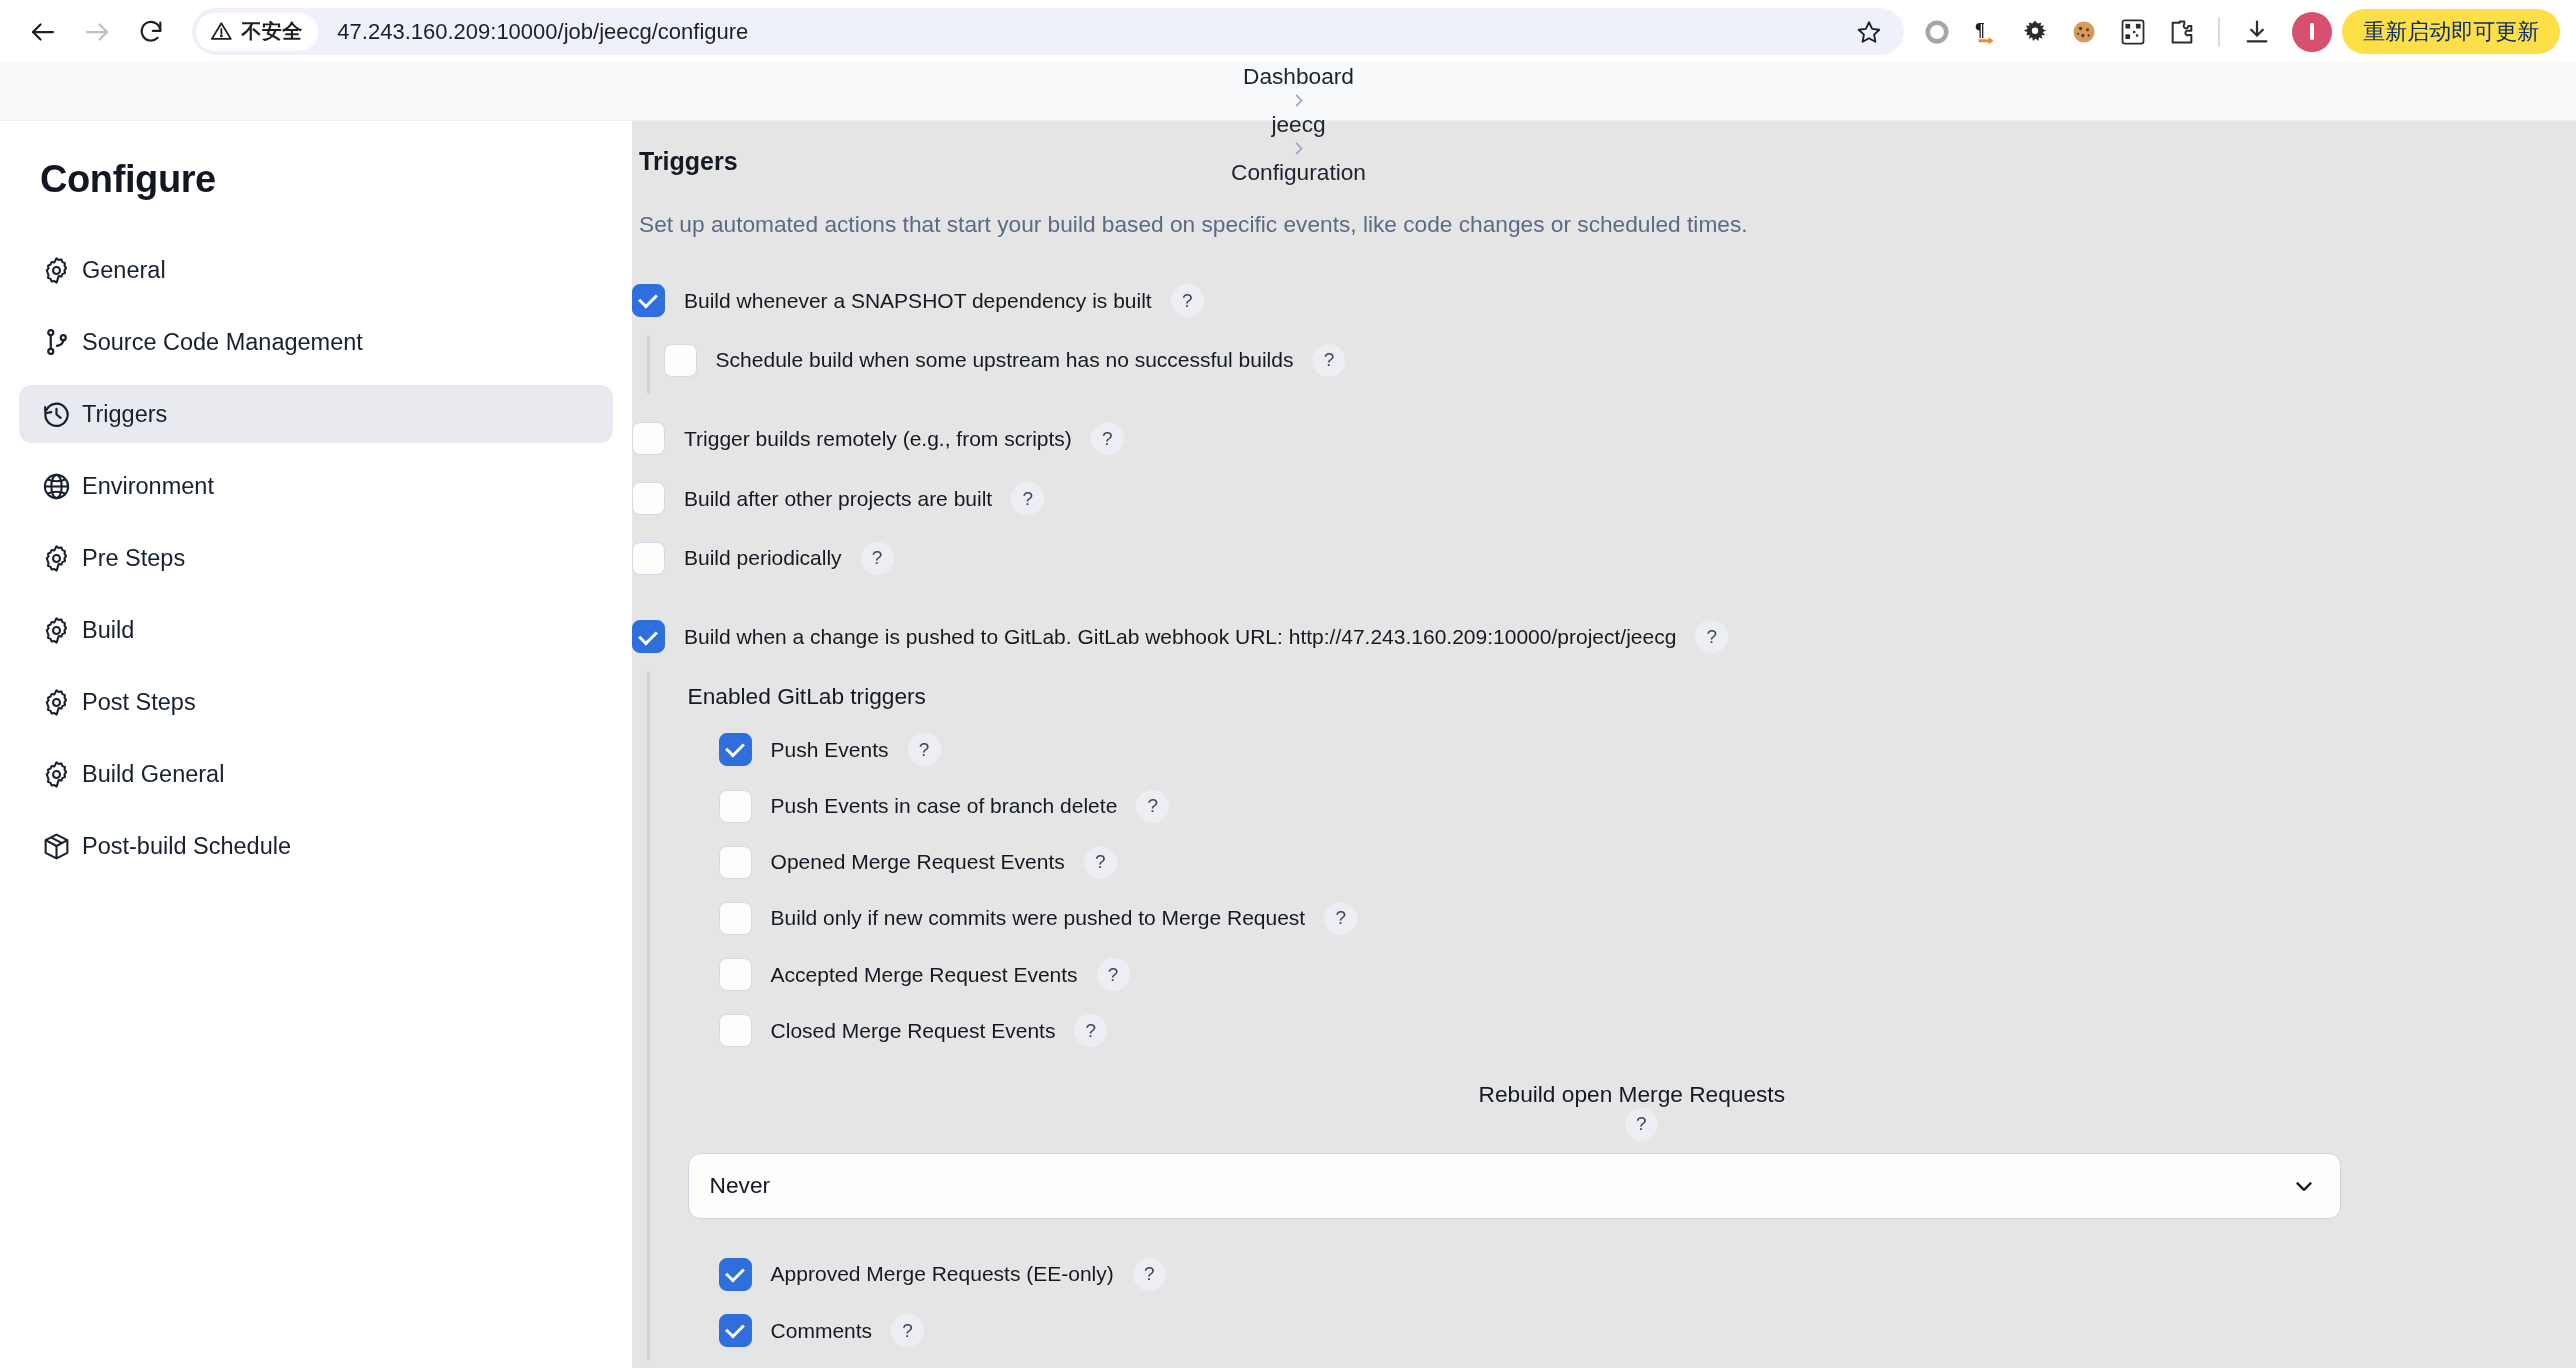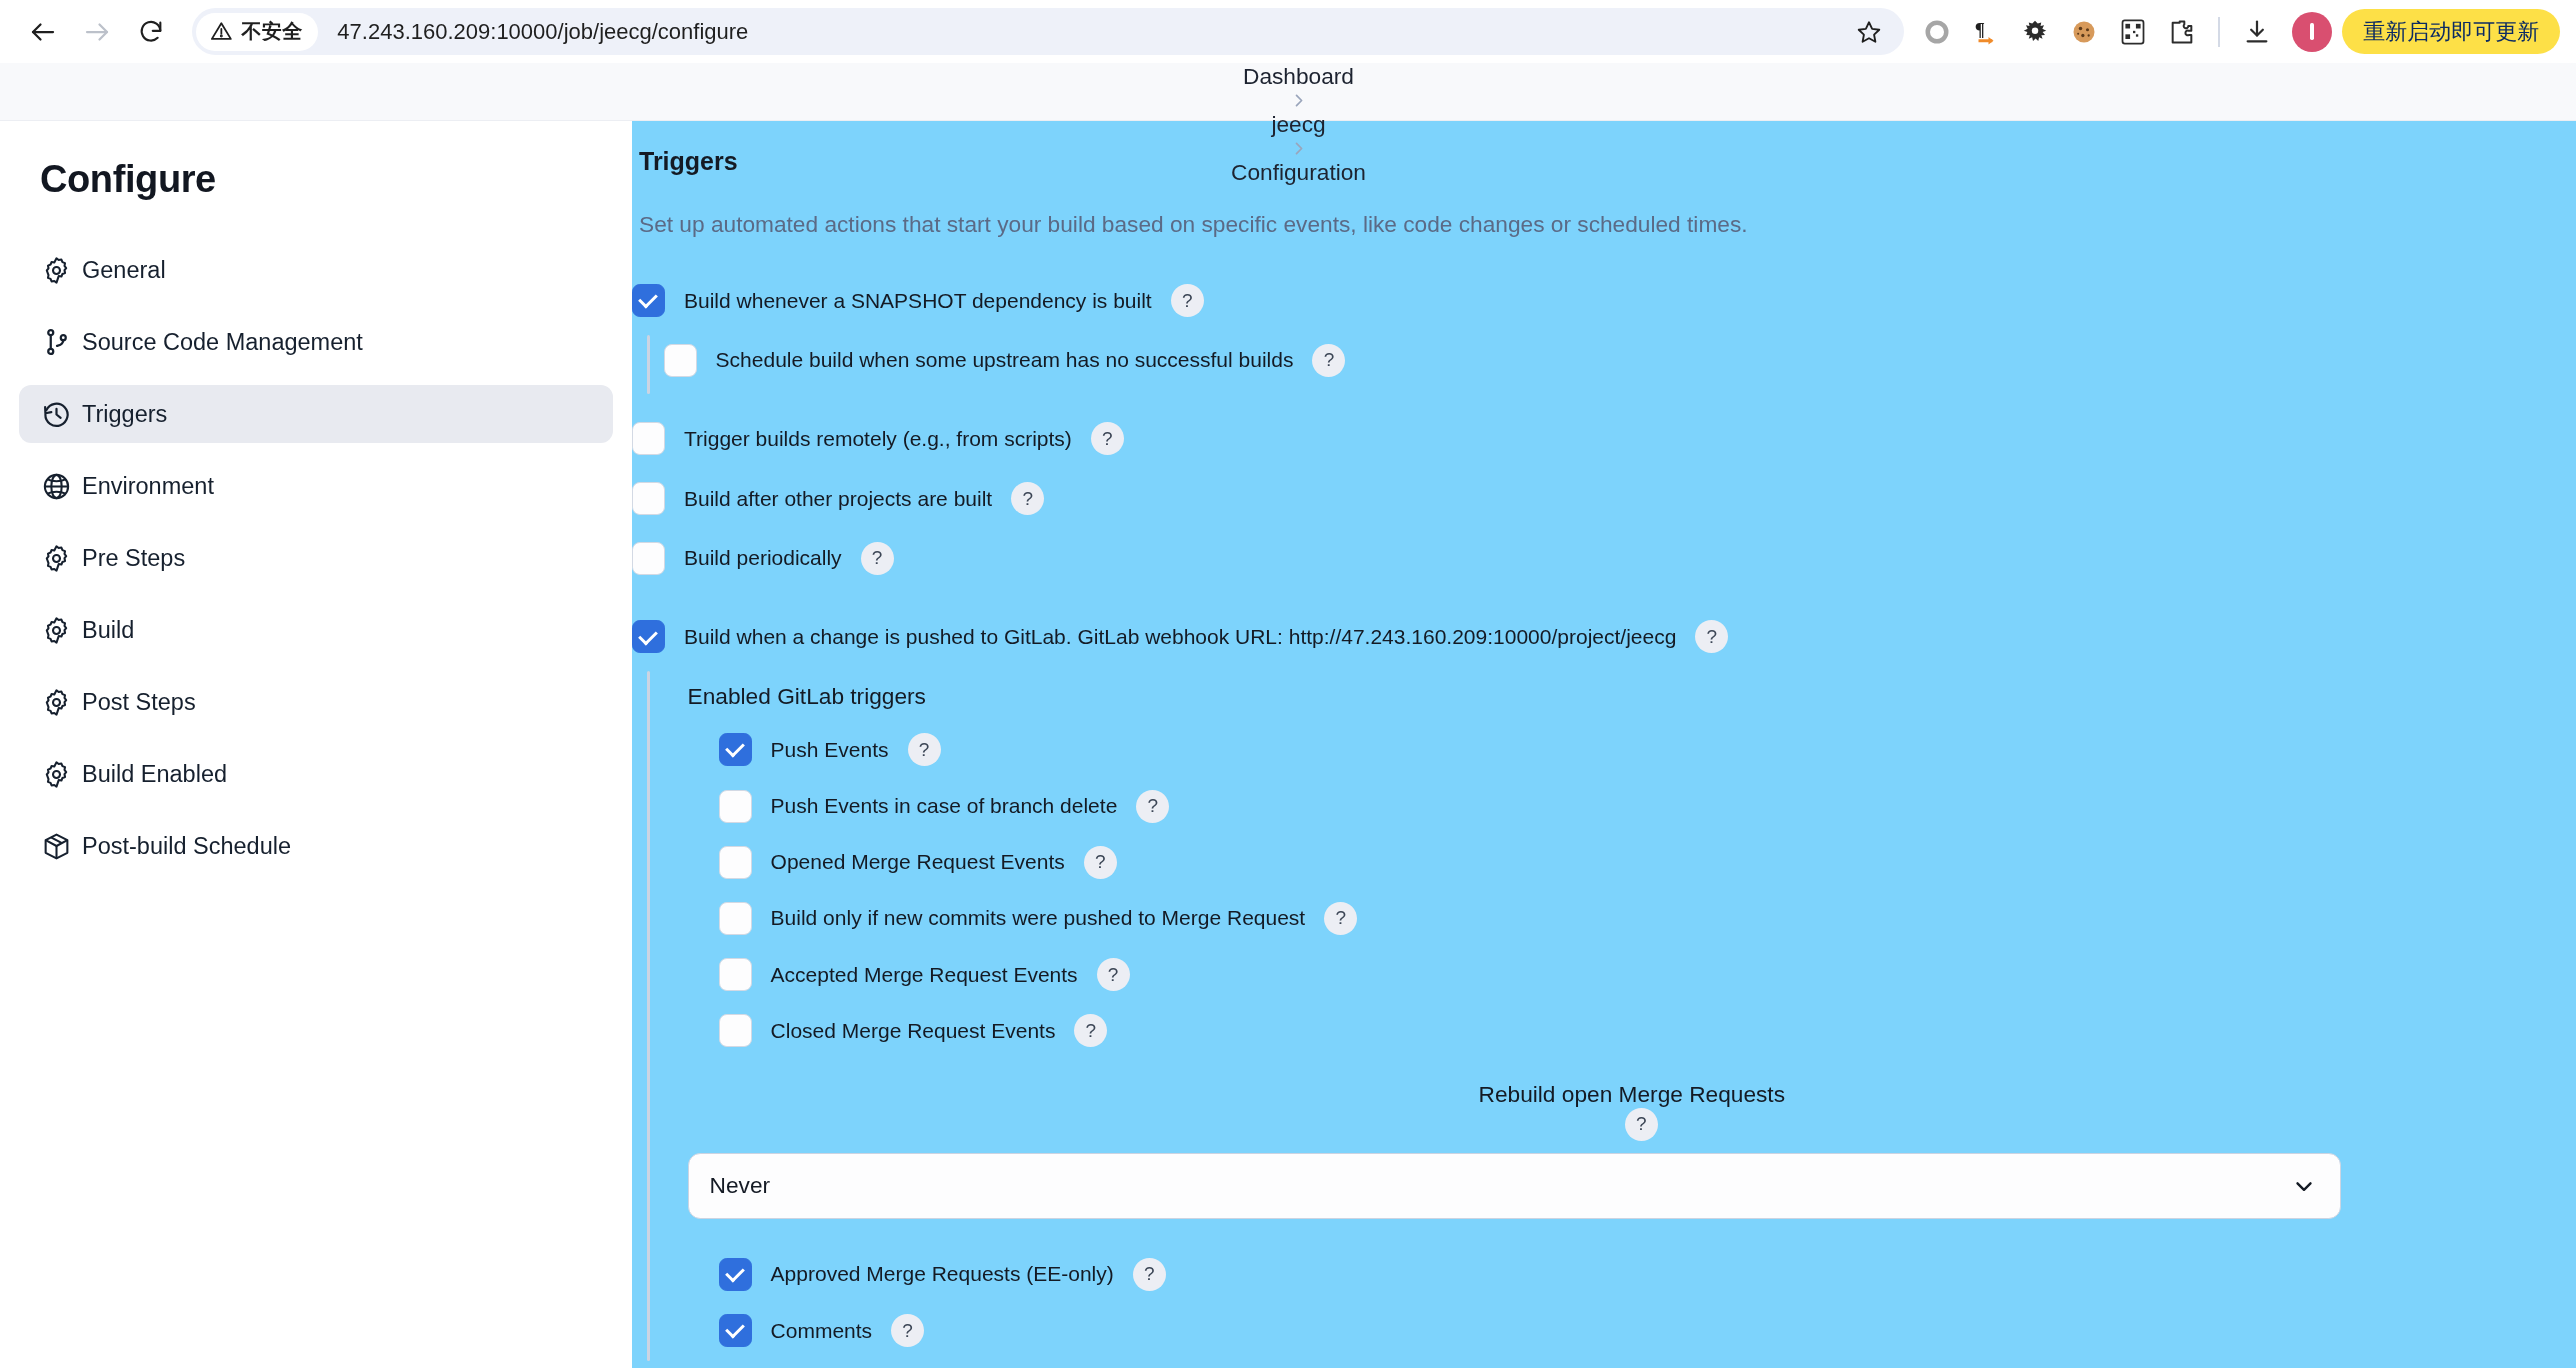--- a/index.html
+++ b/index.html
@@ -120,21 +120,21 @@
     margin: 0 21px;
     color: #9aa5bb;
     font-size: 22px;
     display: flex; align-items: center;
   }
 
   
   .page {
     display: flex;
     height: calc(1368px - 63px - 58px);
-    background: #7dd3fc;
+    background: #e5e5e5;
   }
 
   
   .sidebar {
     width: 632px;
     flex: 0 0 632px;
     padding-top: 37px;
     background: #ffffff;
   }
   .side-title {
@@ -464,21 +464,21 @@
       <span class="lbl">Post Steps</span>
     </div>
 
     <div class="side-item">
       <span class="ico">
         <svg width="31" height="31" viewBox="0 0 24 24" fill="none" stroke="#16202e" stroke-width="1.6" stroke-linejoin="round">
             <path d="M12 2.6l1.7 1.3 2.1-.4.8 2 2 .8-.4 2.1 1.3 1.7-1.3 1.7.4 2.1-2 .8-.8 2-2.1-.4L12 21.4l-1.7-1.3-2.1.4-.8-2-2-.8.4-2.1L4.5 12l1.3-1.7-.4-2.1 2-.8.8-2 2.1.4z"></path>
             <circle cx="12" cy="12" r="2.7"></circle>
           </svg>
       </span>
-      <span class="lbl">Build Enabled</span>
+      <span class="lbl">Build General</span>
     </div>
 
     <div class="side-item">
       <span class="ico">
         <svg width="31" height="31" viewBox="0 0 24 24" fill="none" stroke="#16202e" stroke-width="1.6" stroke-linejoin="round">
             <path d="M12 2.8l8.4 4.3v9.8L12 21.2 3.6 16.9V7.1z"></path>
             <path d="M3.6 7.1L12 11.6l8.4-4.5"></path>
             <path d="M12 11.6v9.6"></path>
             <path d="M7.8 4.9l8.4 4.5"></path>
           </svg>

